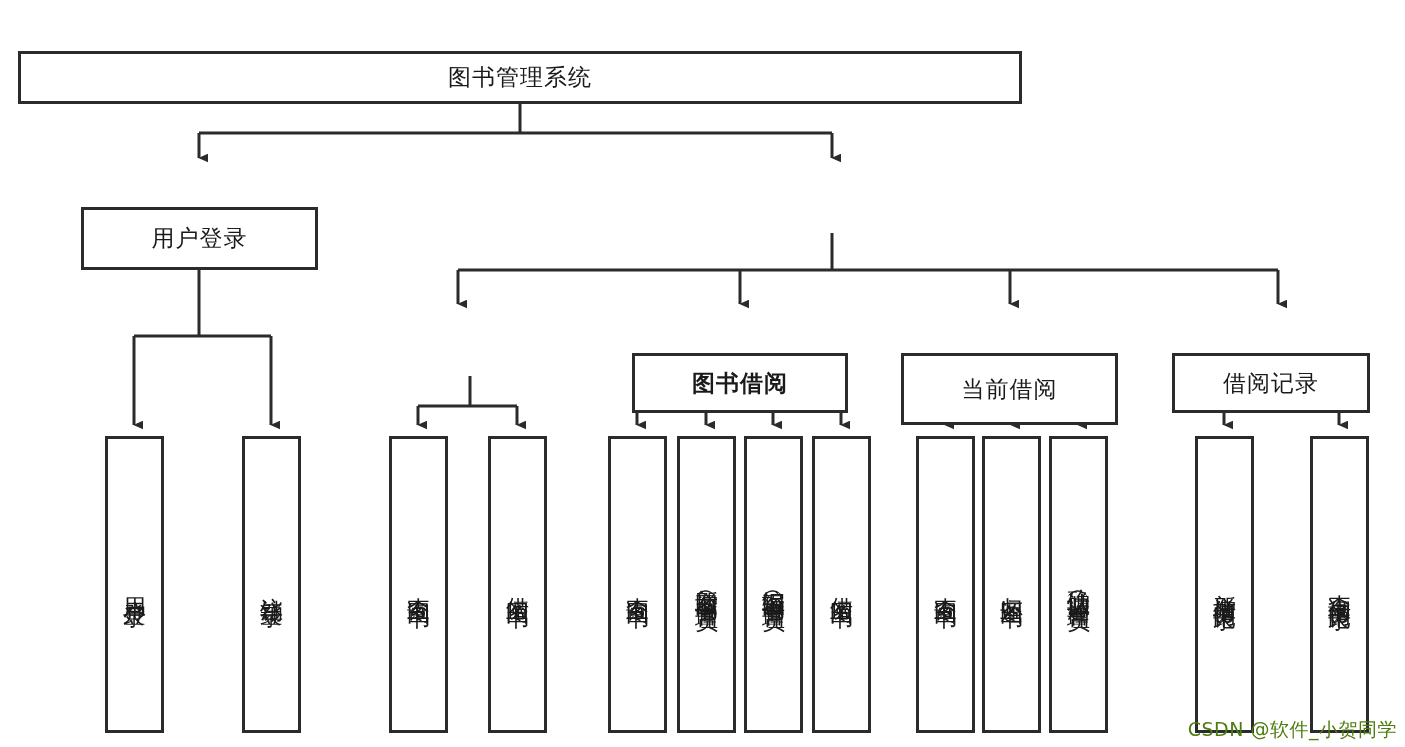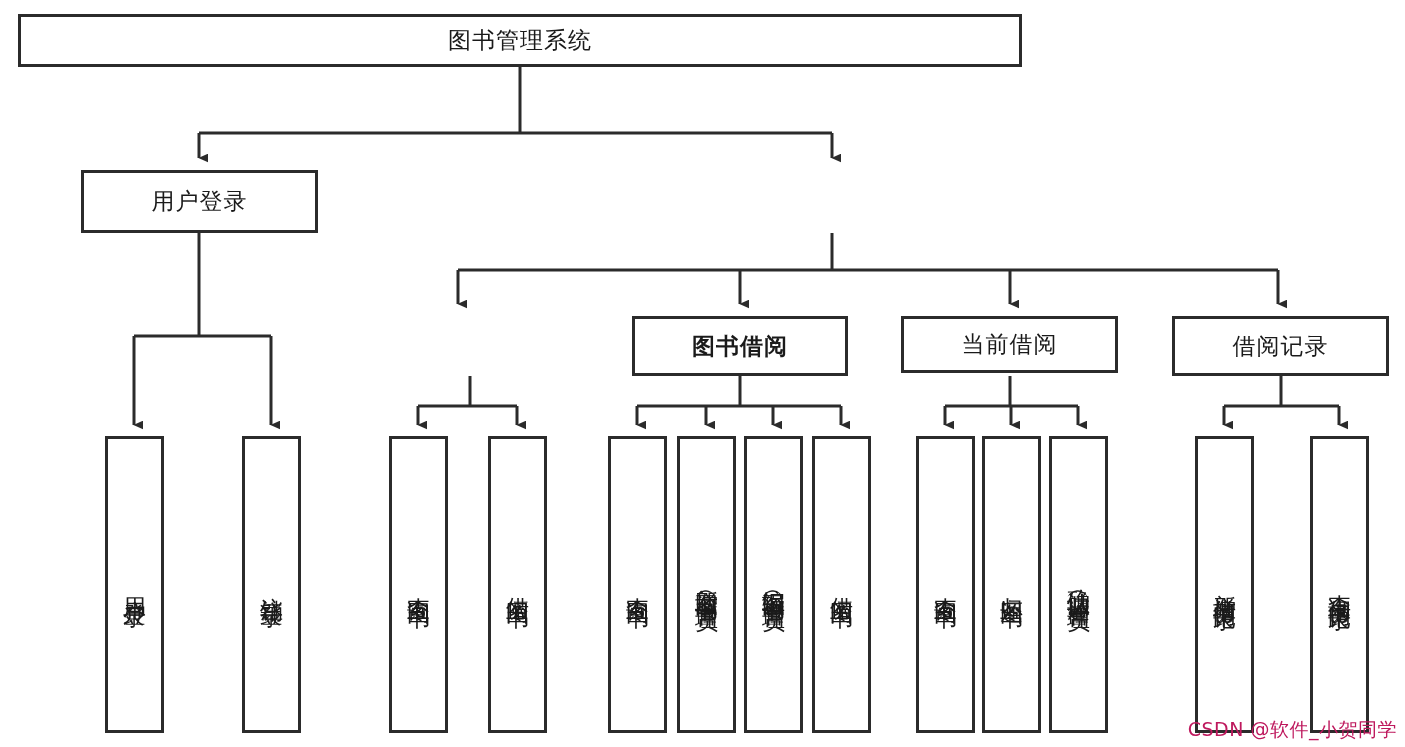--- a/index.html
+++ b/index.html
@@ -31,40 +31,41 @@
     background: #ffffff;
     border: 3px solid #2b2b2b;
     display: flex;
     align-items: center;
     justify-content: center;
     color: #1a1a1a;
   }
   .node.horiz {
     font-size: 23px;
     letter-spacing: 1px;
+    margin-top: 37px;
   }
   .node.vert {
     font-size: 23px;
   }
   .node.vert .label {
     writing-mode: vertical-rl;
     text-orientation: upright;
     letter-spacing: 3px;
     line-height: 1;
     white-space: nowrap;
   }
   .node .label {
     display: block;
   }
   #watermark {
     position: absolute;
     right: 8px;
     bottom: 4px;
     font-size: 19px;
-    color: #be185d;
+    color: #4d7c0f;
     letter-spacing: 0.5px;
     white-space: nowrap;
   }
 </style>
 </head>
 <body>
 
 <div id="canvas">
 
   <svg id="wires" viewBox="0 0 1405 747">
@@ -124,25 +125,25 @@
   <div class="node horiz" style="left:81px; top:170px; width:237px; height:63px;">
     <span class="label">用户登录</span>
   </div>
 
 
 
   <div class="node horiz" style="left:632px; top:316px; width:216px; height:60px;font-weight:bold;">
     <span class="label">图书借阅</span>
   </div>
 
-  <div class="node horiz" style="left:901px; top:316px; width:217px; height:57px;">
+  <div class="node horiz" style="left:901px; top:316px; width:217px; height:72px;">
     <span class="label">当前借阅</span>
   </div>
 
-  <div class="node horiz" style="left:1172px; top:316px; width:217px; height:60px;">
+  <div class="node horiz" style="left:1172px; top:316px; width:198px; height:60px;">
     <span class="label">借阅记录</span>
   </div>
 
   <div class="node vert" style="left:105px; top:436px; width:59px; height:297px;">
     <span class="label">用户登录</span>
   </div>
 
   <div class="node vert" style="left:242px; top:436px; width:59px; height:297px;">
     <span class="label">注销登录</span>
   </div>

